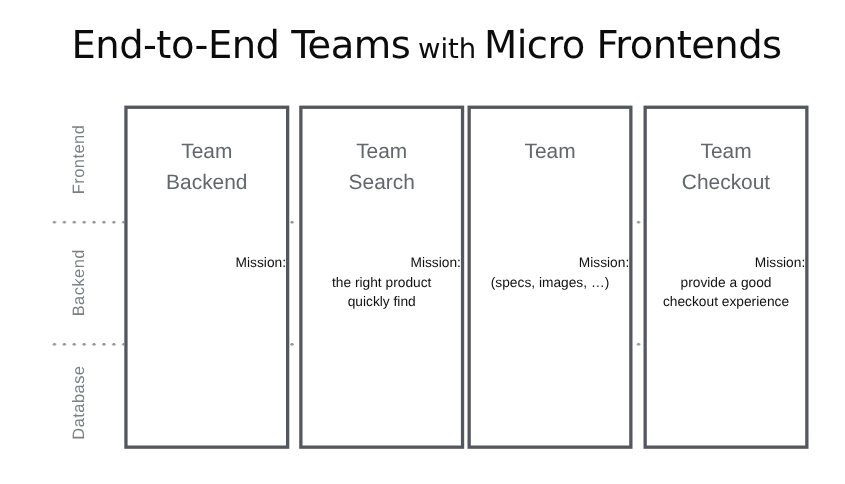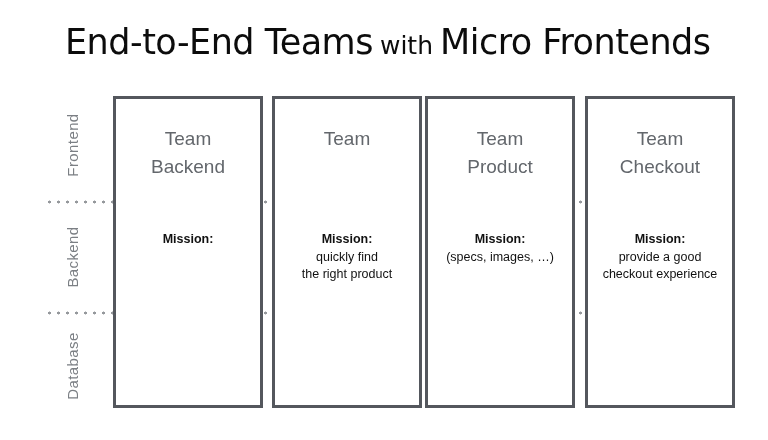--- a/index.html
+++ b/index.html
@@ -58,21 +58,21 @@
     margin-top:26px;text-align:center;
     color:var(--team-name);font-size:19px;line-height:28px;
   }
   .team-name span{display:block;}
 
   .mission{
     position:absolute;top:132px;left:0;right:0;
     text-align:center;color:var(--mission-text);
     font-size:12.5px;line-height:17.5px;
   }
-  .mission .mission-label{font-weight:700;}
+  .mission .mission-label{font-weight:400;text-align:right;}
 </style>
 </head>
 <body>
 
 <div class="stage">
 
   <h1 class="title"><span>End-to-End Teams</span><span class="connector">with</span><span>Micro Frontends</span></h1>
 
   <div class="dotline l1"></div>
   <div class="dotline l2"></div>
@@ -87,32 +87,32 @@
       <span>Backend</span>
     </div>
     <div class="mission">
       <div class="mission-label">Mission:</div>
     </div>
   </div>
 
   <div class="team-box b2">
     <div class="team-name">
       <span>Team</span>
+      <span>Search</span>
     </div>
     <div class="mission">
       <div class="mission-label">Mission:</div>
+      <div>the right product</div>
       <div>quickly find</div>
-      <div>the right product</div>
     </div>
   </div>
 
   <div class="team-box b3">
     <div class="team-name">
       <span>Team</span>
-      <span>Product</span>
     </div>
     <div class="mission">
       <div class="mission-label">Mission:</div>
       <div>(specs, images, …)</div>
     </div>
   </div>
 
   <div class="team-box b4">
     <div class="team-name">
       <span>Team</span>

